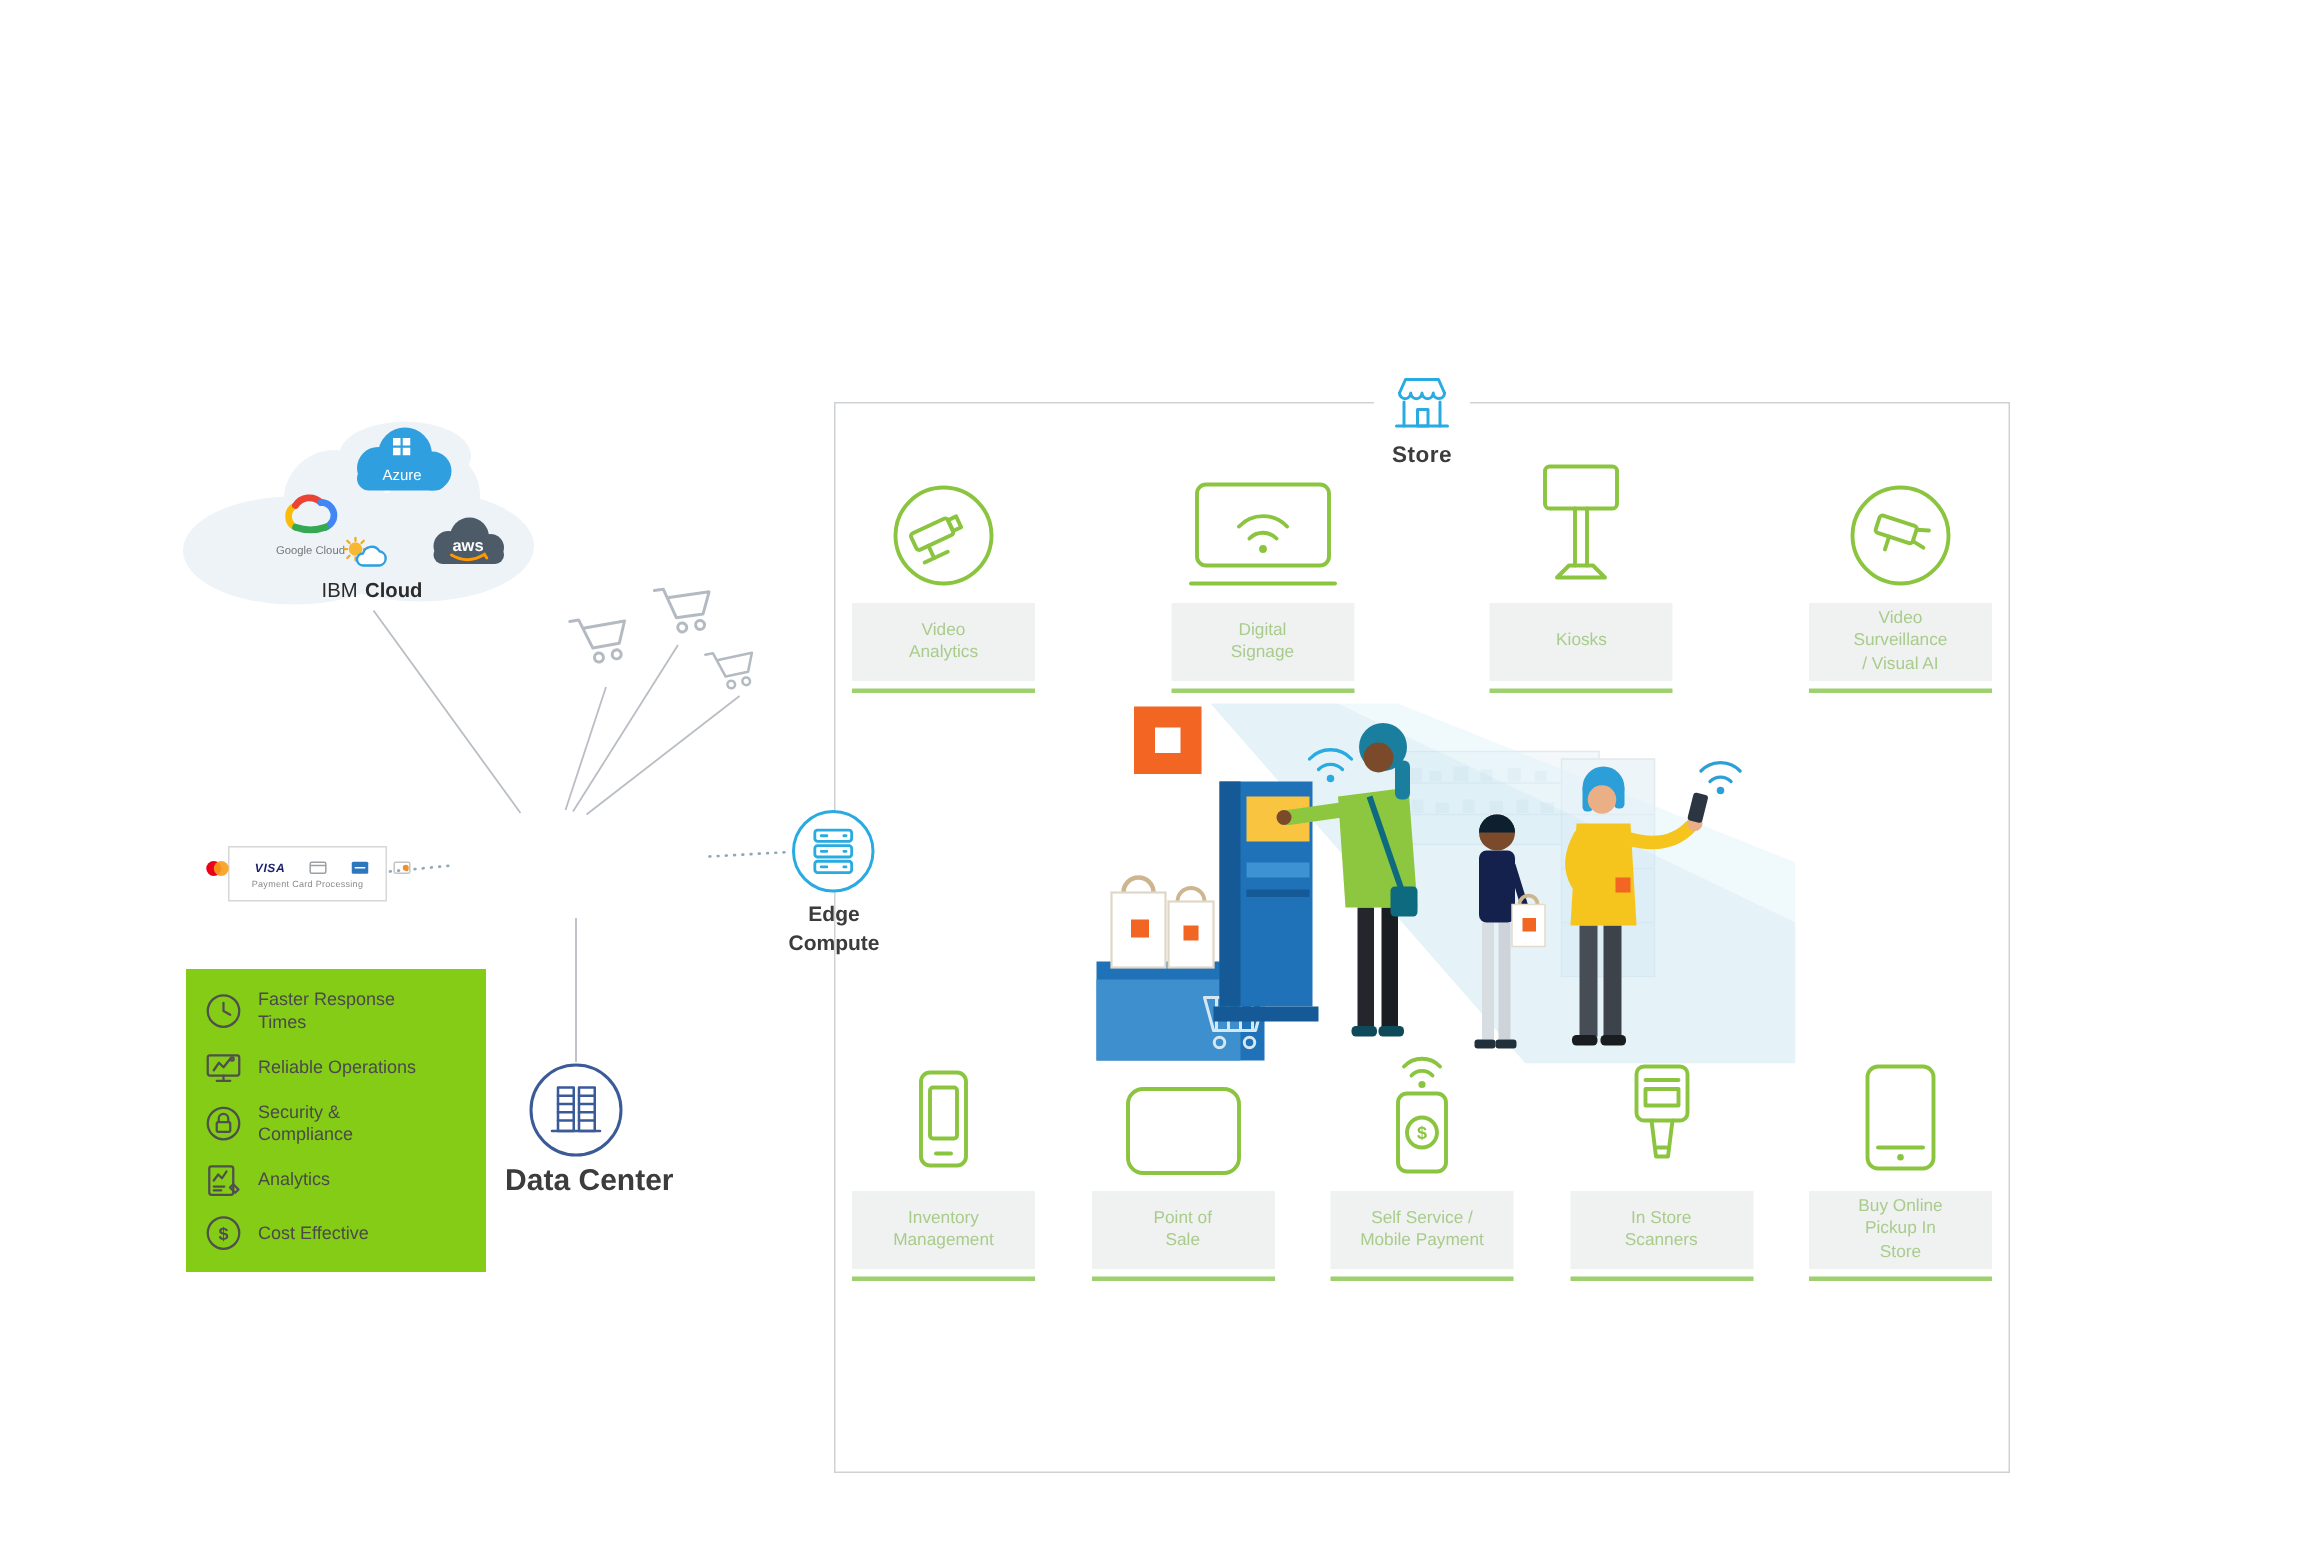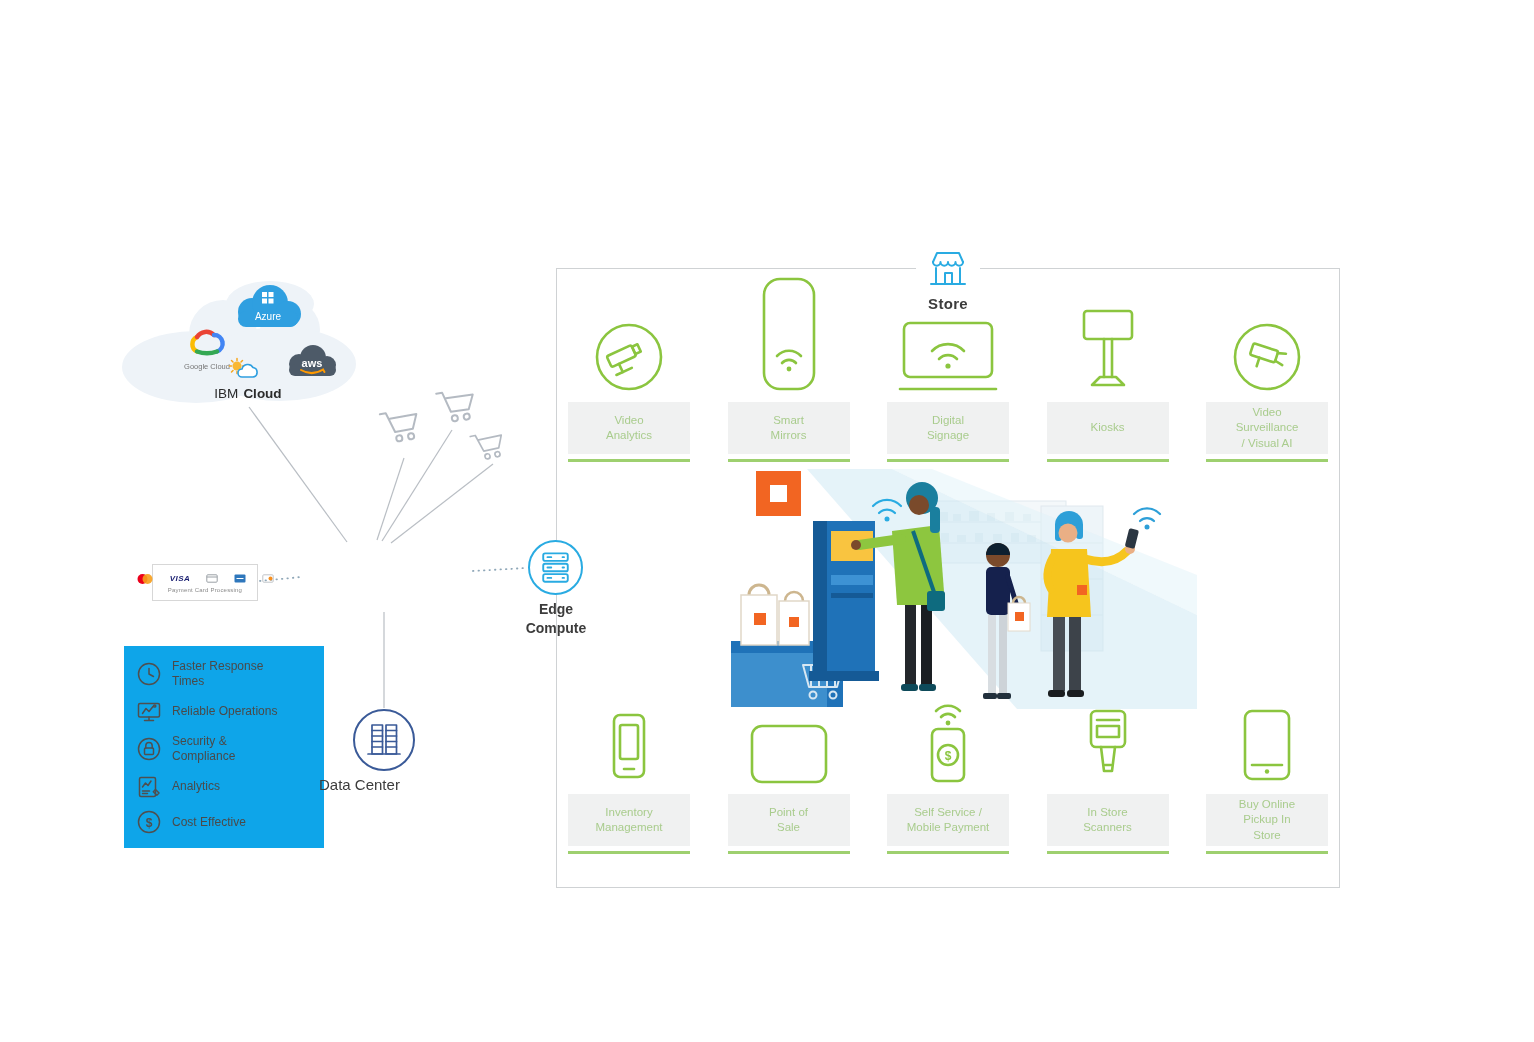--- a/index.html
+++ b/index.html
@@ -10,21 +10,21 @@
   svg { display:block; }
 
   
   .gi  { stroke:#8bc53f; fill:none; stroke-width:2.6; stroke-linecap:round; stroke-linejoin:round; }
   .gd  { fill:#8bc53f; stroke:none; }
   .bluei { stroke:#29abe2; fill:none; stroke-width:2; stroke-linecap:round; stroke-linejoin:round; }
   .navyi { stroke:#3a5a98; fill:none; stroke-width:1.7; stroke-linecap:round; stroke-linejoin:round; }
   .bi  { stroke:#4f4f4f; fill:none; stroke-width:1.5; stroke-linecap:round; stroke-linejoin:round; }
 
   
-  .store-box { left:556px; top:268px; width:784px; height:620px; border:1px solid #cfd2d4; background:#fff; }
+  .store-box { left:556px; top:268px; width:784px; height:714px; border:1px solid #cfd2d4; background:#fff; }
   .store-head { position:absolute; top:-22px; left:50%; transform:translateX(-50%);
                 display:flex; flex-direction:column; align-items:center; background:#fff; padding:0 10px; }
   .store-title { font-weight:bold; font-size:15px; color:#3c3c3c; margin-top:6px; letter-spacing:.3px; }
   .cap-row { position:absolute; left:6px; right:6px; display:flex; justify-content:space-between; }
   .top-row { top:20px; } .bottom-row { top:432px; }
   .cell { width:132px; display:flex; flex-direction:column; align-items:center; }
   .icon-wrap { display:flex; align-items:flex-end; justify-content:center; }
   .top-row .icon-wrap { height:104px; } .bottom-row .icon-wrap { height:84px; }
   .cap-label { margin-top:9px; width:122px; height:52px; background:#f0f1f1; color:#a9cc8d;
                font-size:11.5px; line-height:1.32; display:flex; align-items:center; justify-content:center;
@@ -41,28 +41,28 @@
   .carts-svg { left:368px; top:383px; overflow:visible; }
   .sdwan { left:283px; top:518px; width:195px; height:100px; }
   .sdwan-label { position:absolute; left:0; top:42px; width:100%; text-align:center;
                  font-weight:bold; font-size:17px; color:#3c3c3c; letter-spacing:.4px; }
   .payment-box { left:152px; top:564px; width:106px; height:37px; background:#fff; border:1px solid #d7d7d7;
                  display:flex; flex-direction:column; align-items:center; justify-content:center; gap:2px; }
   .pay-logos { display:flex; align-items:center; gap:16px; }
   .visa-text { font-size:8px; font-weight:bold; font-style:italic; color:#1a1f71; letter-spacing:.4px; }
   .pay-caption { font-size:6px; color:#8a8a8a; letter-spacing:.2px; }
 
-  .benefits { left:124px; top:646px; width:200px; height:202px; background:#0ea5e9;
+  .benefits { left:124px; top:646px; width:200px; height:202px; background:#84cc16;
               padding:13px 12px; display:flex; flex-direction:column; justify-content:space-between; }
   .benefit-row { display:flex; align-items:center; gap:10px; }
   .benefit-label { font-size:12px; line-height:1.25; color:#4a4a4a; width:120px; }
 
   .dc-circle { left:353px; top:709px; width:62px; height:62px; border:2px solid #3a5a98; border-radius:50%;
                background:#fff; display:flex; align-items:center; justify-content:center; }
-  .dc-label { left:319px; top:776px; width:130px; text-align:left; font-weight:normal; font-size:15px; color:#3c3c3c; }
+  .dc-label { left:319px; top:776px; width:130px; text-align:right; font-weight:bold; font-size:20px; color:#3c3c3c; }
 
   .edge-circle { left:528px; top:540px; width:55px; height:55px; border:2px solid #29abe2; border-radius:50%;
                  background:#fff; display:flex; align-items:center; justify-content:center; }
   .edge-label { left:516px; top:600px; width:80px; text-align:center; font-weight:bold; font-size:14px;
                 color:#3c3c3c; line-height:1.35; white-space:pre-line; }
 </style>
 </head>
 <body>
 
 <div class="canvas">
@@ -280,35 +280,20 @@
                   <line x1="17" y1="47" x2="34" y2="47"></line>
                 </g>
           </g>
             </svg>
           </div>
         <div class="cap-label">Video
 Analytics</div>
         <div class="underline"></div>
       </div>
 
-      <div class="cell">
-        <div class="icon-wrap">
-            <svg width="60" height="118" viewBox="0 0 60 118">
-          <g class="gi">
-                <rect x="5" y="4" width="50" height="110" rx="16"></rect>
-            <path d="M23 88 a9.5 9.5 0 0 1 14 0"></path>
-                <path d="M18 81 a16.5 16.5 0 0 1 24 0"></path>
-              </g>
-          <circle cx="30" cy="94" r="2.4" class="gd"></circle>
-            </svg>
-          </div>
-        <div class="cap-label">Smart
-Mirrors</div>
-        <div class="underline"></div>
-      </div>
 
       <div class="cell">
         <div class="icon-wrap">
             <svg width="100" height="76" viewBox="0 0 100 76">
           <g class="gi">
                 <rect x="6" y="6" width="88" height="54" rx="6"></rect>
             <path d="M41 42 a12.5 12.5 0 0 1 18 0"></path>
                 <path d="M34 34 a22 22 0 0 1 32 0"></path>
             <line x1="2" y1="72" x2="98" y2="72"></line>
               </g>

